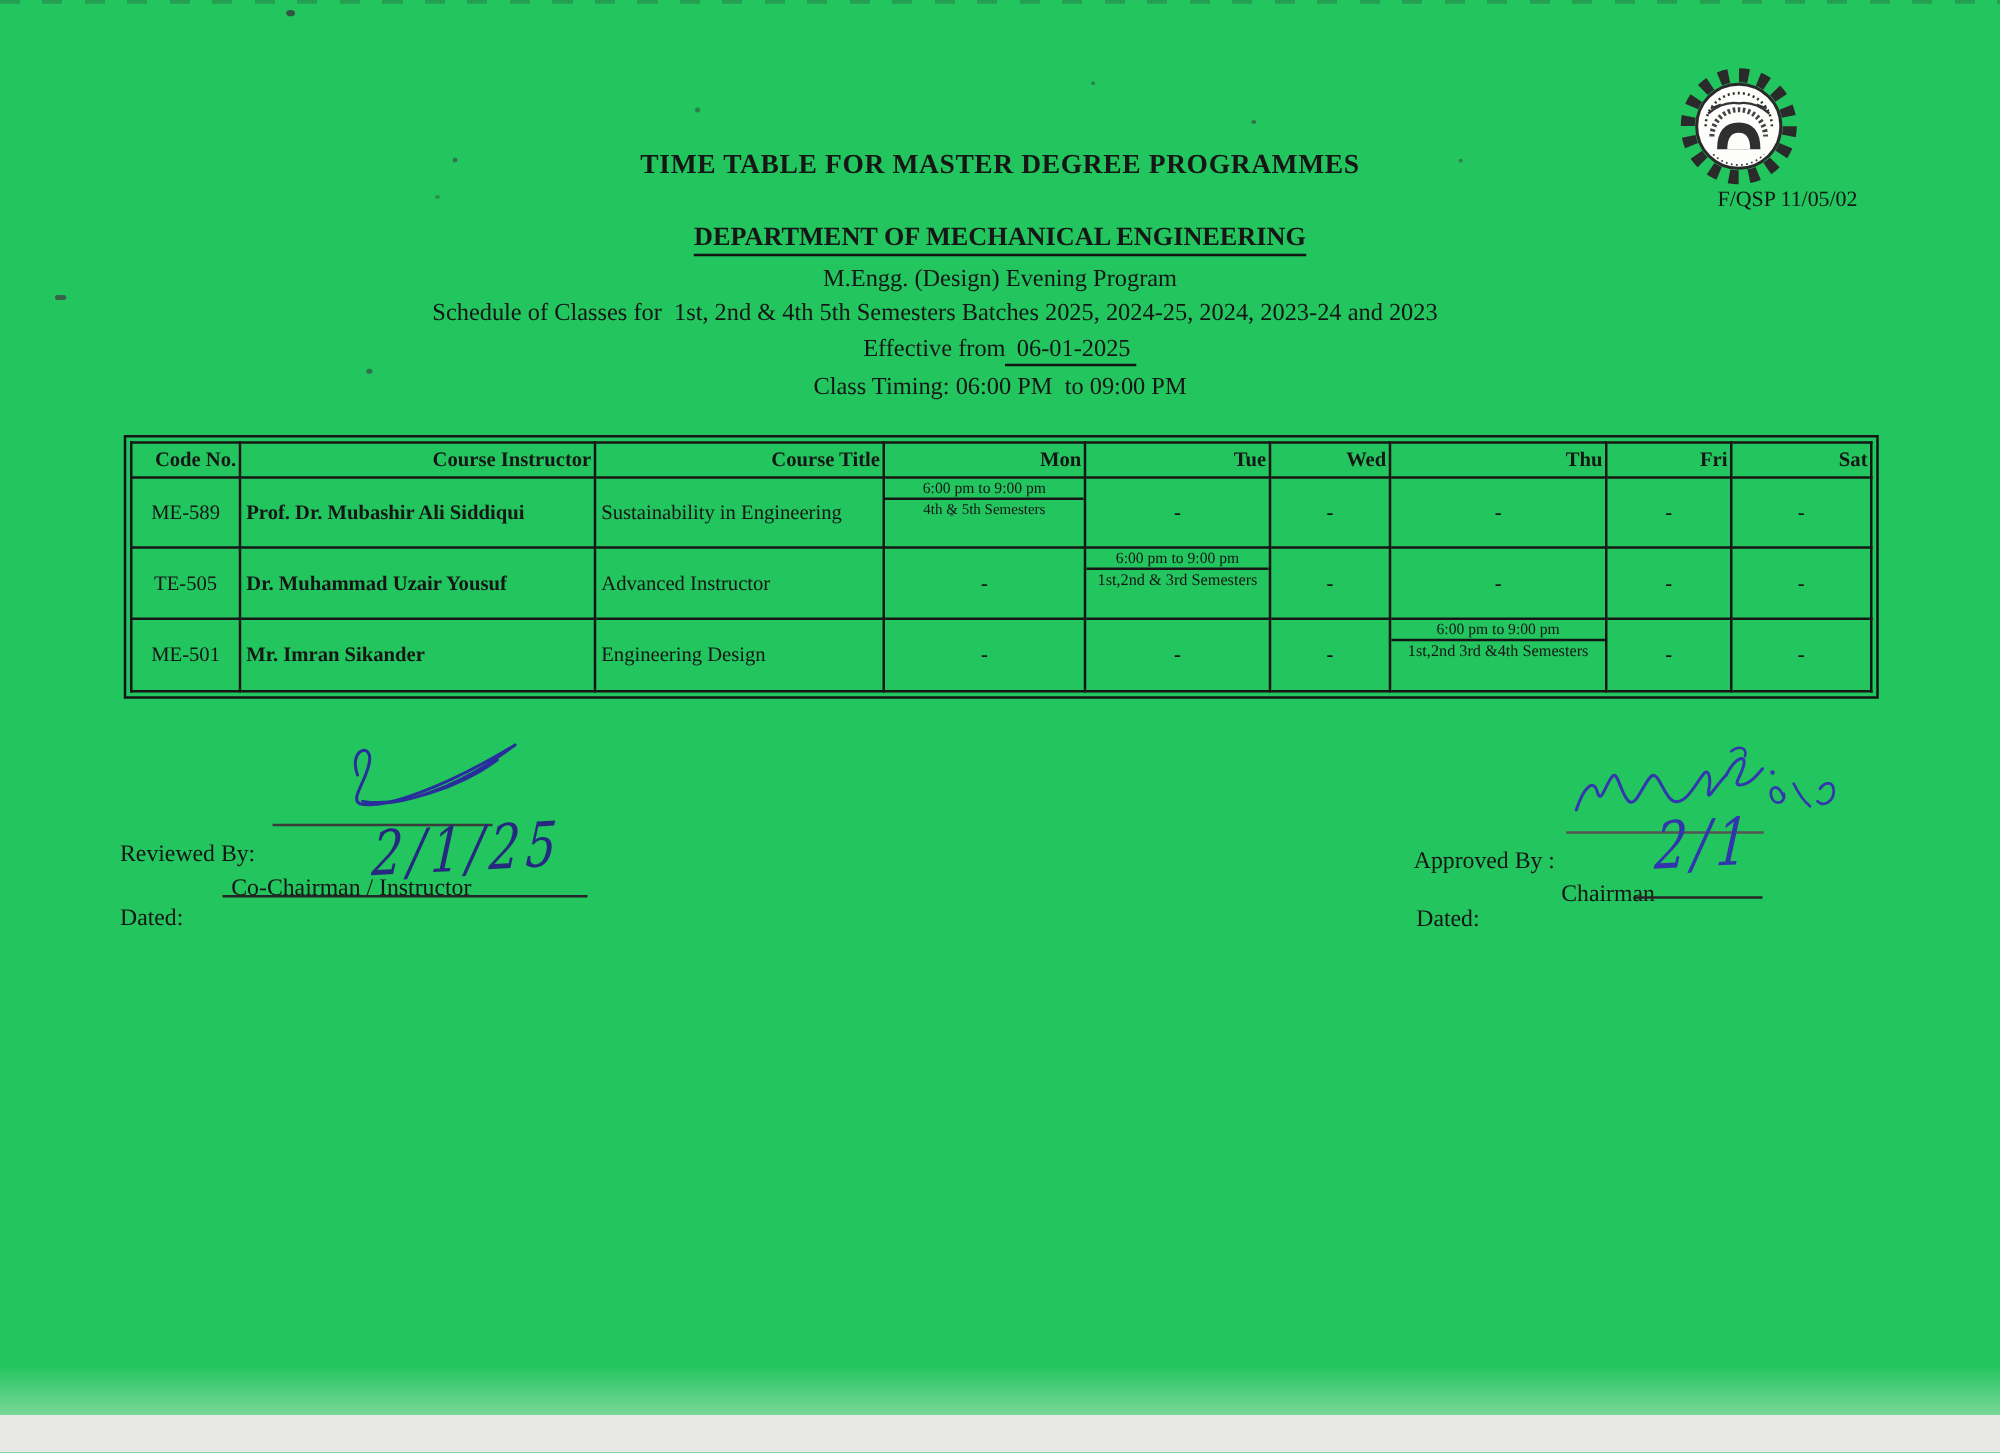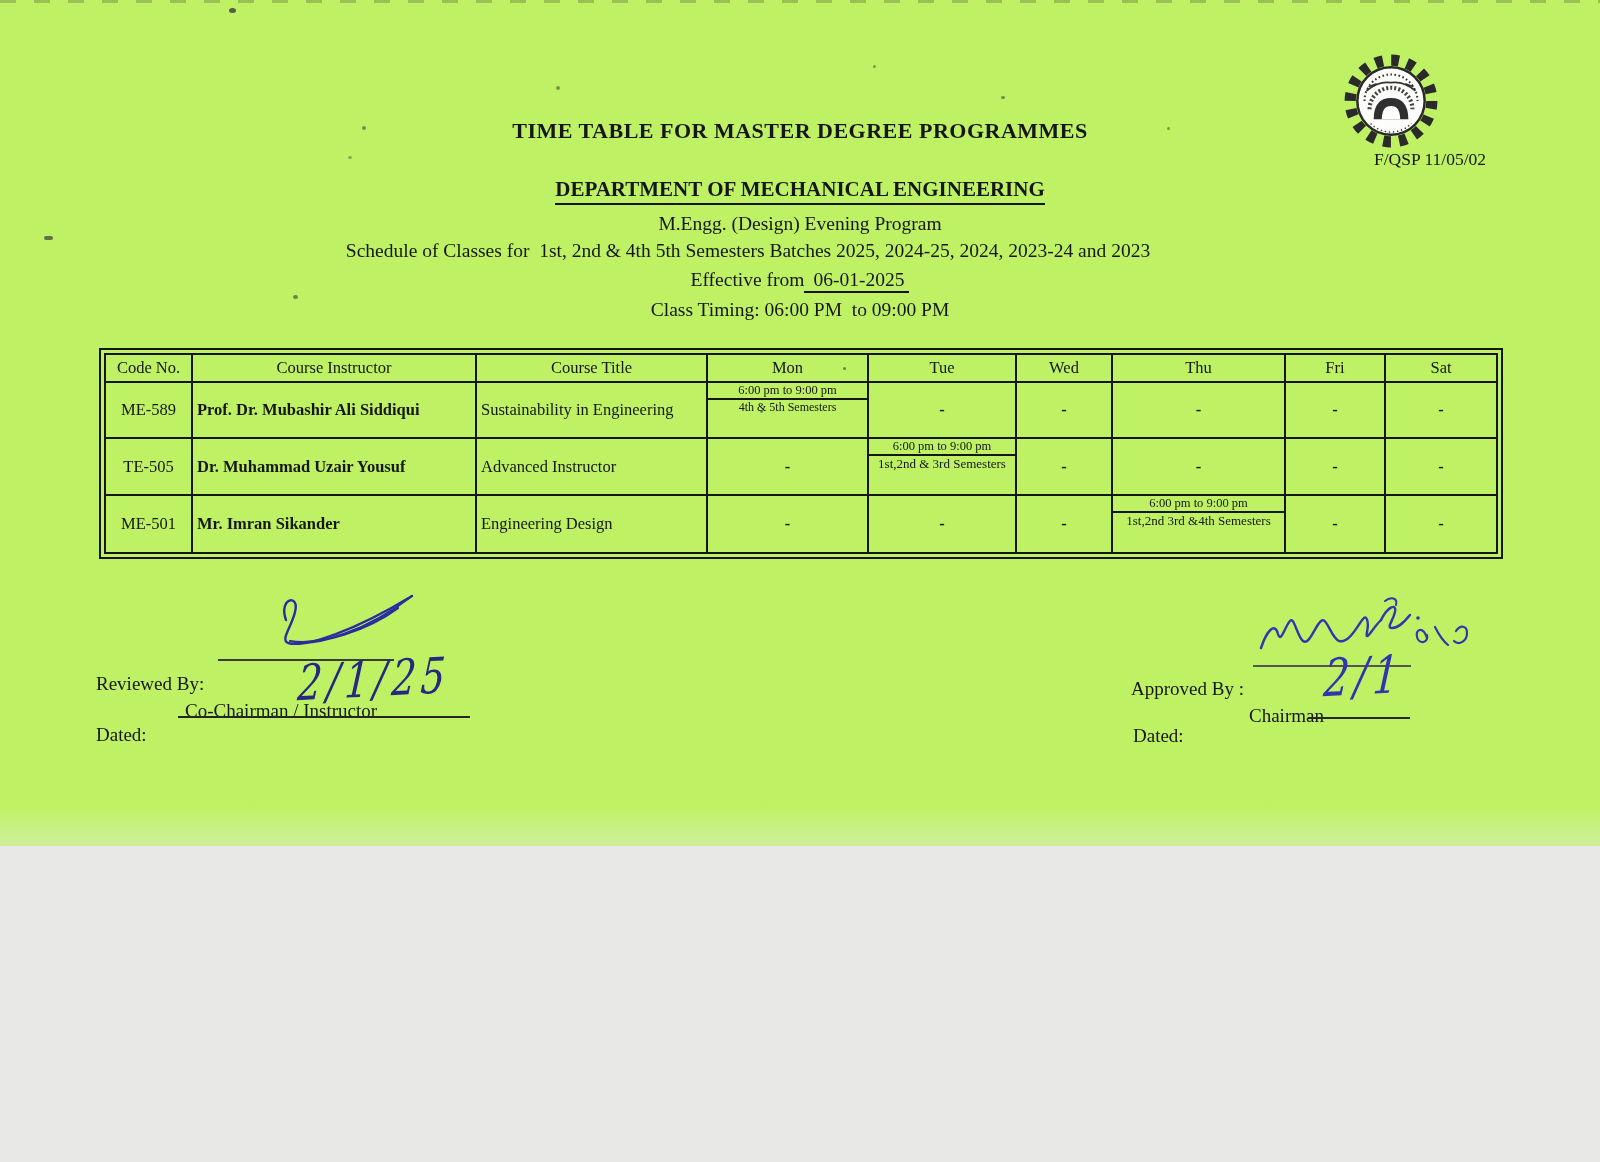--- a/index.html
+++ b/index.html
@@ -1,20 +1,20 @@
 <!DOCTYPE html>
 <html><head>
 <meta charset="utf-8">
 <style>
   html,body{margin:0;padding:0;background:#e8e8e6;}
   .page{
     position:relative;
-    width:1600px;height:846px;
+    width:1600px;height:1132px;
     margin:0 auto;
-    background:#bef264;
+    background:#22c55e;
     font-family:"Liberation Serif", serif;
     color:#161616;
     overflow:hidden;
   }
   .page::after{
     content:"";position:absolute;left:0;right:0;bottom:0;height:40px;
     background:linear-gradient(to bottom, rgba(233,242,231,0) 0%, rgba(226,238,224,.45) 100%);
     pointer-events:none;
   }
   .scan-top-edge{
@@ -44,21 +44,21 @@
     position:absolute;left:99px;top:348px;
     border:2px solid #161616;padding:3px;
     background:transparent;
   }
   table.tt{border-collapse:collapse;table-layout:fixed;}
   table.tt td,table.tt th{
     border:2px solid #161616;
     font-size:16.5px;
     overflow:hidden;
   }
-  table.tt th{font-weight:normal;font-size:16.5px;padding:2px 2px;}
+  table.tt th{font-weight:bold;font-size:16.5px;padding:2px 2px;text-align:right;}
   .cell-code{text-align:center;font-size:17px;}
   .cell-instructor{font-weight:bold;padding:2px 4px;font-size:17px;}
   .cell-title{padding:2px 4px;font-size:17px;}
   .cell-dash{text-align:center;font-weight:bold;font-size:16px;vertical-align:middle;}
   td.split{padding:0;vertical-align:top;margin-left:33px;}
   .sub{height:50%;display:flex;align-items:center;justify-content:center;box-sizing:border-box;}
   .sub.time{border-bottom:2px solid #161616;font-size:12.5px;}
   .sub.sem{font-size:13px;}
   .sub.sem.lg{font-size:12px;}
 

